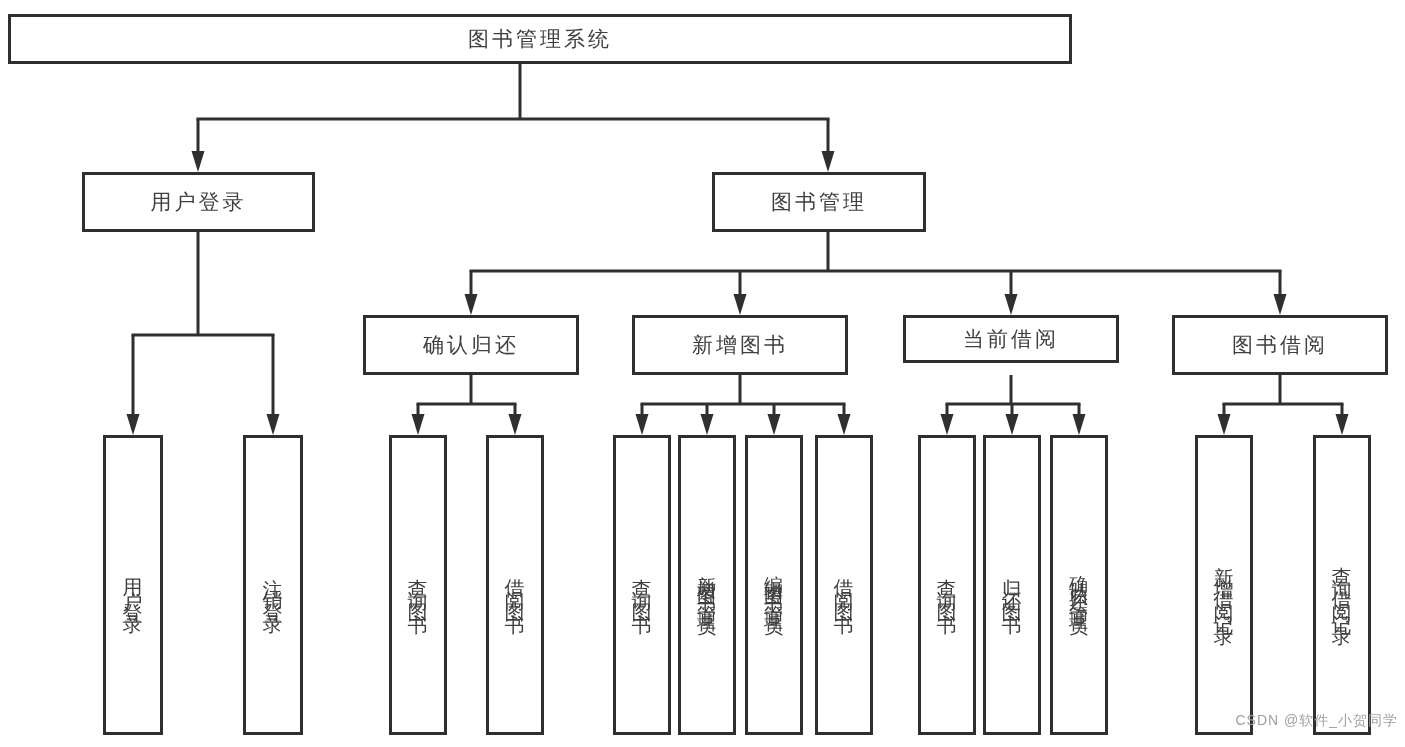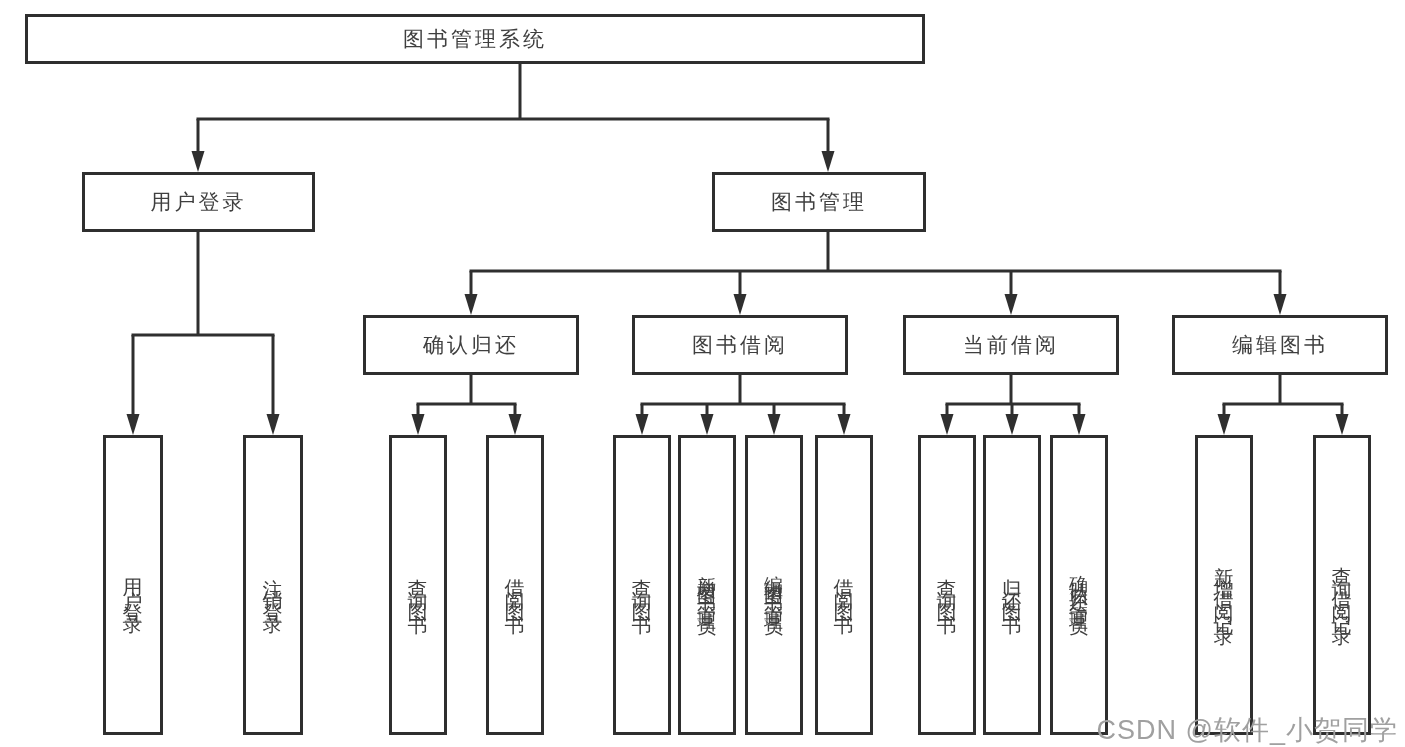--- a/index.html
+++ b/index.html
@@ -19,21 +19,21 @@
     z-index:2;
   }
   .node.h{font-size:21px;letter-spacing:3px;}
   .node.v{
     writing-mode:vertical-rl;font-size:20px;letter-spacing:12px;
     line-height:1;padding-top:4px;
   }
   .node.v.long{letter-spacing:6px;font-size:19px;}
   .watermark{
     position:absolute;right:7px;top:712px;z-index:5;
-    font-size:27px;letter-spacing:1px;color:var(--wm);
+    font-size:14px;letter-spacing:1px;color:var(--wm);
     white-space:nowrap;
   }
 </style>
 </head>
 <body>
 
 <div class="canvas">
 
   <svg id="connector-layer" width="1405" height="747">
       <line x1="520" y1="64" x2="520" y2="119" stroke="var(--line)" stroke-width="3"></line>
@@ -83,29 +83,29 @@
       <line x1="1079" y1="404" x2="1079" y2="423" stroke="var(--line)" stroke-width="3"></line>
       <polygon points="1072.5,414 1085.5,414 1079,435" fill="var(--line)"></polygon>
       <line x1="1280" y1="375" x2="1280" y2="404" stroke="var(--line)" stroke-width="3"></line>
       <line x1="1222.5" y1="404" x2="1343.5" y2="404" stroke="var(--line)" stroke-width="3"></line>
       <line x1="1224" y1="404" x2="1224" y2="423" stroke="var(--line)" stroke-width="3"></line>
       <polygon points="1217.5,414 1230.5,414 1224,435" fill="var(--line)"></polygon>
       <line x1="1342" y1="404" x2="1342" y2="423" stroke="var(--line)" stroke-width="3"></line>
       <polygon points="1335.5,414 1348.5,414 1342,435" fill="var(--line)"></polygon>
     </svg>
 
-  <div class="node h" style="left:25px;top:14px;width:900px;height:50px">图书管理系统</div>
+  <div class="node h" style="left:8px;top:14px;width:1064px;height:50px">图书管理系统</div>
 
   <div class="node h" style="left:82px;top:172px;width:233px;height:60px">用户登录</div>
   <div class="node h" style="left:712px;top:172px;width:214px;height:60px">图书管理</div>
 
   <div class="node h" style="left:363px;top:315px;width:216px;height:60px">确认归还</div>
-  <div class="node h" style="left:632px;top:315px;width:216px;height:60px">图书借阅</div>
-  <div class="node h" style="left:903px;top:315px;width:216px;height:60px">当前借阅</div>
-  <div class="node h" style="left:1172px;top:315px;width:216px;height:60px">编辑图书</div>
+  <div class="node h" style="left:632px;top:315px;width:216px;height:60px">新增图书</div>
+  <div class="node h" style="left:903px;top:315px;width:216px;height:48px">当前借阅</div>
+  <div class="node h" style="left:1172px;top:315px;width:216px;height:60px">图书借阅</div>
 
   <div class="node v" style="left:103px;top:435px;width:60px;height:300px">用户登录</div>
   <div class="node v" style="left:243px;top:435px;width:60px;height:300px">注销登录</div>
 
   <div class="node v" style="left:389px;top:435px;width:58px;height:300px">查询图书</div>
   <div class="node v" style="left:486px;top:435px;width:58px;height:300px">借阅图书</div>
 
   <div class="node v" style="left:613px;top:435px;width:58px;height:300px">查询图书</div>
   <div class="node v long" style="left:678px;top:435px;width:58px;height:300px">新增图书（管理员）</div>
   <div class="node v long" style="left:745px;top:435px;width:58px;height:300px">编辑图书（管理员）</div>

